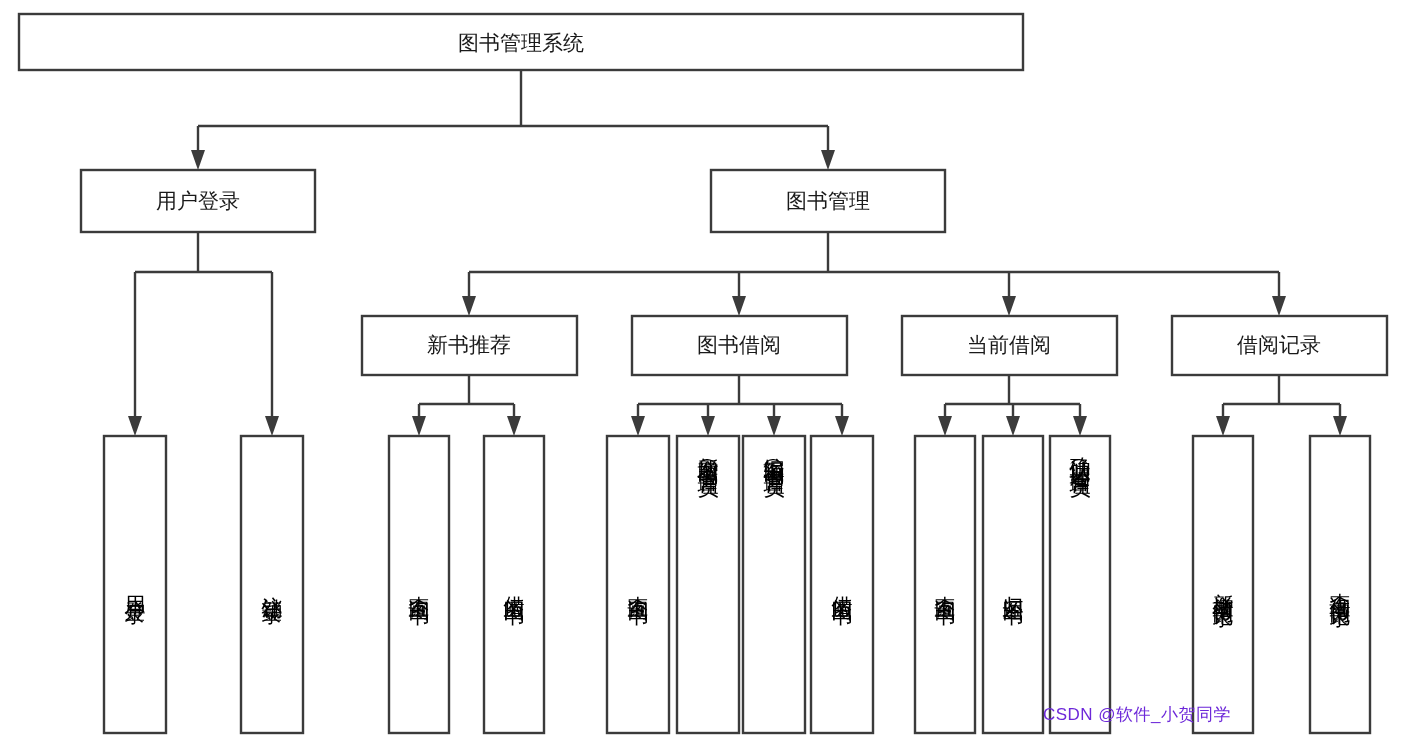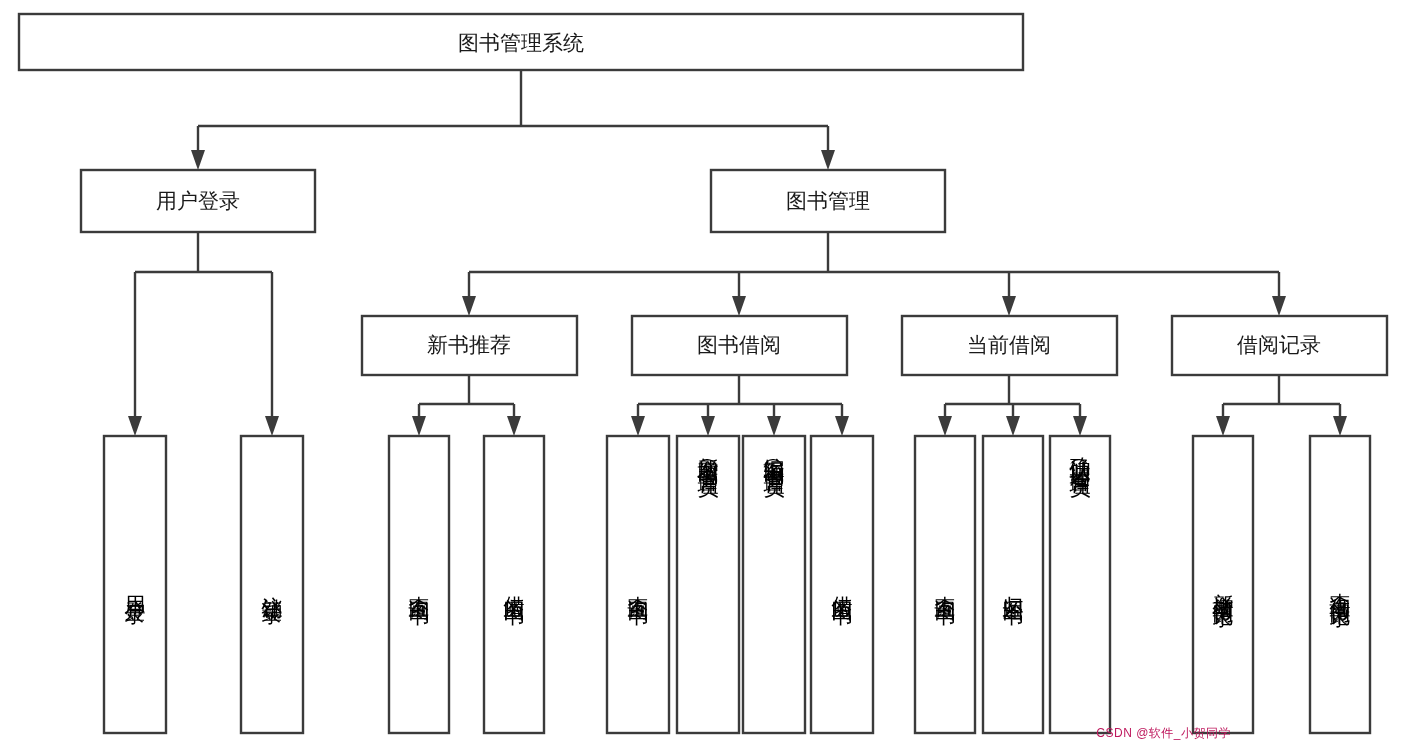--- a/index.html
+++ b/index.html
@@ -52,24 +52,24 @@
     font-family: "Liberation Sans", "DejaVu Sans", sans-serif;
     font-size: 21px;
     fill: #1a1a1a;
     writing-mode: vertical-rl;
     text-orientation: upright;
     letter-spacing: 3px;
   }
   .watermark {
     position: absolute;
     right: 8px;
-    bottom: 5px;
+    bottom: 21px;
     font-family: "Liberation Sans", "DejaVu Sans", sans-serif;
-    font-size: 12px;
-    color: #be185d;
+    font-size: 17px;
+    color: #6d28d9;
     white-space: nowrap;
     letter-spacing: 0.5px;
   }
 </style>
 </head>
 <body>
 
 <div id="diagram-root">
 
   <svg class="flow" viewBox="0 0 1405 747">

